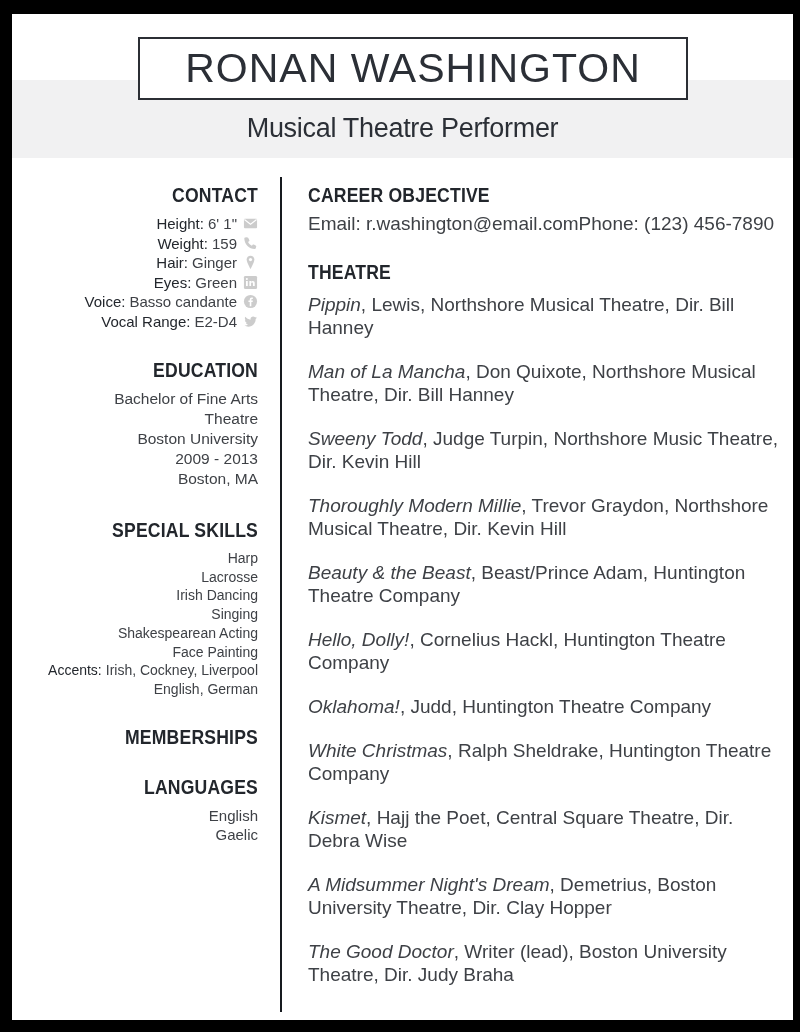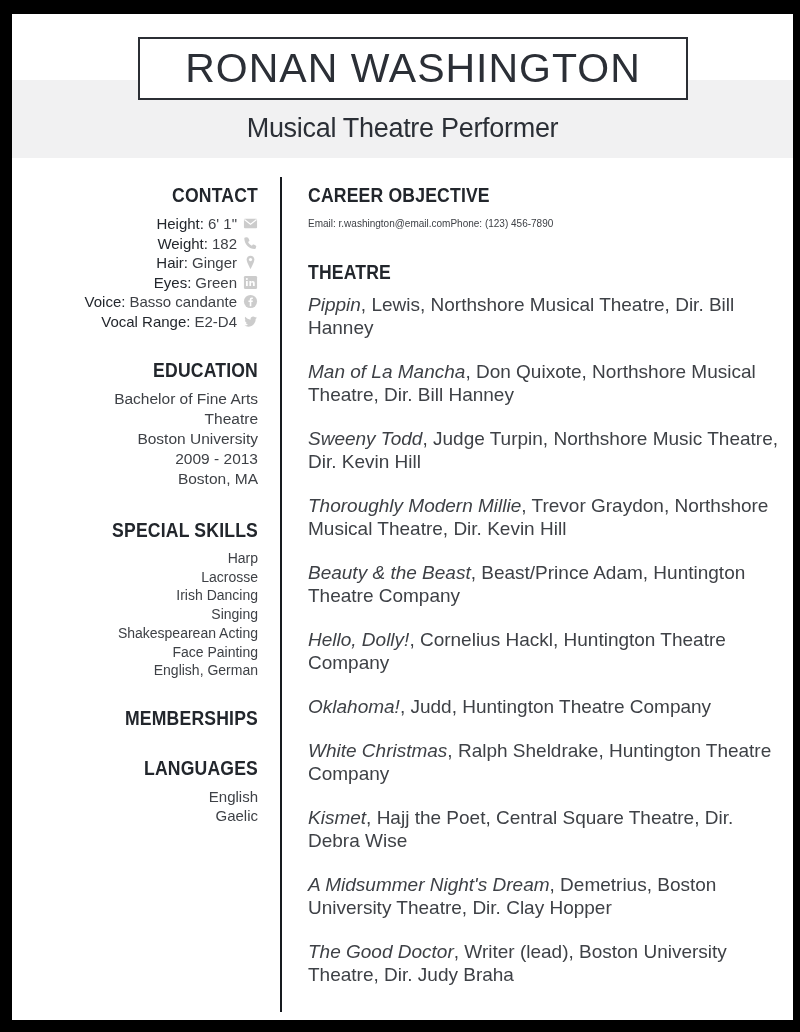--- a/index.html
+++ b/index.html
@@ -44,21 +44,21 @@
   .section-edu{margin-top:28px;}
   .edu-lines{margin-top:7px;font-size:15.5px;line-height:20px;}
   
   .section-skills{margin-top:30px;}
   .skill-lines{margin-top:7px;font-size:14px;line-height:18.7px;padding-left:34px;}
   
   .section-mem{margin-top:27px;}
   .section-lang{margin-top:27px;}
   .small-lines{margin-top:7px;font-size:15px;line-height:19.5px;}
   
-  .obj-line{margin:8px 0 0 0;font-size:10px;line-height:17px;color:#3e4146;}
+  .obj-line{margin:8px 0 0 0;font-size:19px;line-height:17px;color:#3e4146;}
   .section-theatre{margin-top:29px;}
   .entries{margin-top:9px;}
   .entry{margin:0 0 21px 0;font-size:19px;line-height:23px;color:#3e4146;}
   .entry em{font-style:italic;}
 </style>
 </head>
 <body>
 
 <div class="page">
 
@@ -79,21 +79,21 @@
         <div class="contact-list">
 
           <div class="c-row">
             <span class="b-label">Height:</span><span>6' 1"</span><span class="c-icon"><svg width="15" height="15" viewBox="0 0 16 16">
                   <rect x="1" y="3" width="14" height="10" rx="1" fill="#cccccc"></rect>
                   <path d="M1.5 3.8l6.5 5 6.5-5" stroke="#ffffff" stroke-width="1.2" fill="none"></path>
                 </svg></span>
           </div>
 
           <div class="c-row">
-            <span class="b-label">Weight:</span><span>182</span><span class="c-icon"><svg width="15" height="15" viewBox="0 0 16 16">
+            <span class="b-label">Weight:</span><span>159</span><span class="c-icon"><svg width="15" height="15" viewBox="0 0 16 16">
                   <path d="M4.1 1.2L2.2 1.7c-.5.1-.9.6-.8 1.1.3 6 5.1 10.8 11.1 11.1.5 0 1-.3 1.1-.8l.5-1.9c.1-.5-.1-1-.6-1.2l-2-0.9c-.4-.2-.9-.1-1.2.3l-.8 1C7.8 9.5 6.3 8 5.4 6.3l1-.8c.4-.3.5-.8.3-1.2l-.9-2c-.2-.5-.7-.7-1.2-.6z" fill="#cccccc"></path>
                 </svg></span>
           </div>
 
           <div class="c-row">
             <span class="b-label">Hair:</span><span>Ginger</span><span class="c-icon"><svg width="15" height="15" viewBox="0 0 16 16">
                   <path d="M8 .8C5.7.8 3.9 2.6 3.9 4.9 3.9 7.9 8 15 8 15s4.1-7.1 4.1-10.1C12.1 2.6 10.3.8 8 .8z" fill="#cccccc"></path>
                   <circle cx="8" cy="4.9" r="1.7" fill="#ffffff"></circle>
                 </svg></span>
           </div>
@@ -136,20 +136,23 @@
 
       <div class="section-skills">
         <h2 class="sec-h">SPECIAL SKILLS</h2>
         <div class="skill-lines">
           <div>Harp</div>
           <div>Lacrosse</div>
           <div>Irish Dancing</div>
           <div>Singing</div>
           <div>Shakespearean Acting</div>
           <div>Face Painting</div>
+          <div>
+            <span class="b-label">Accents:</span><span>Irish, Cockney, Liverpool</span>
+          </div>
           <div>English, German</div>
         </div>
       </div>
 
       <div class="section-mem">
         <h2 class="sec-h">MEMBERSHIPS</h2>
       </div>
 
       <div class="section-lang">
         <h2 class="sec-h">LANGUAGES</h2>

